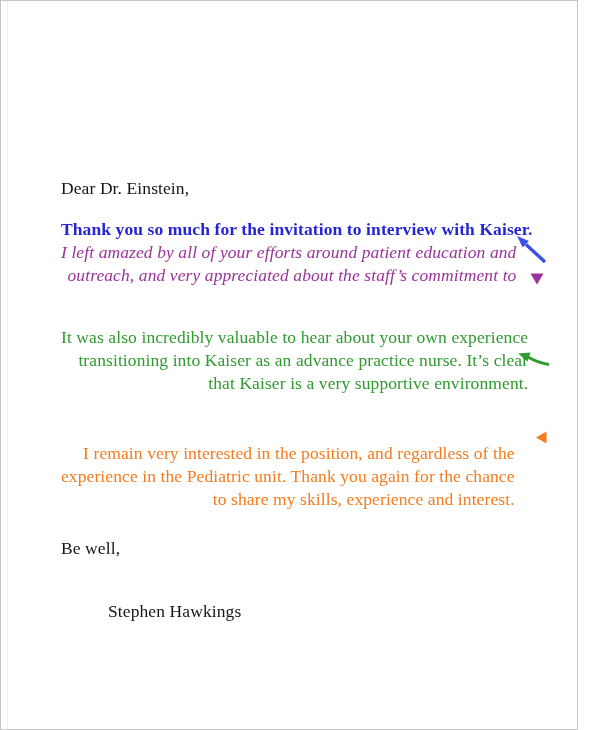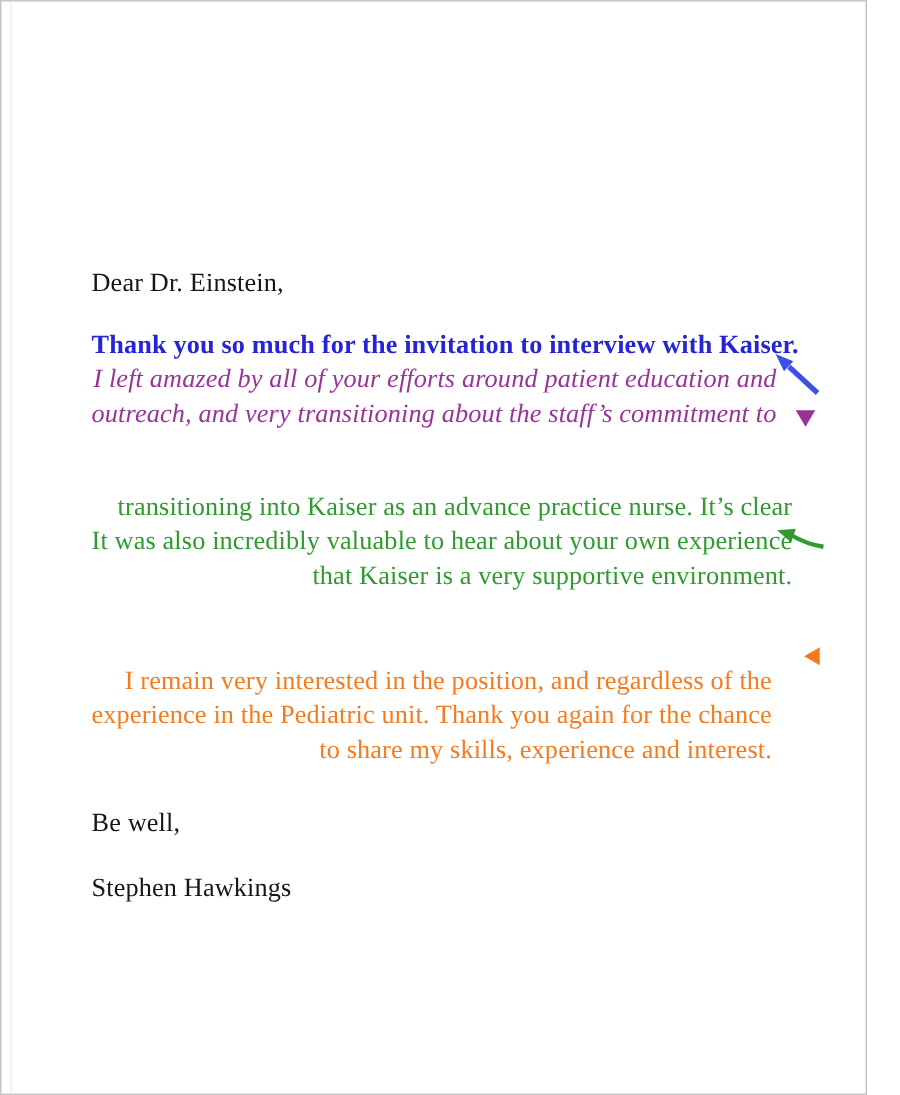--- a/index.html
+++ b/index.html
@@ -28,21 +28,21 @@
     font-size: 17.5px;
     line-height: 23px;
     letter-spacing: 0.1px;
   }
   .salutation { top: 176px; }
   .para-0 { top: 217px; }
   .para-1 { top: 240px; }
   .para-2 { top: 325px; }
   .para-3 { top: 407px; margin-top: 34px; }
   .closing { top: 536px; }
-  .signature { top: 579px; }
+  .signature { top: 599px; margin-left: 47px; }
   .annotation { position: absolute; }
   .annotation svg { display: block; }
   .anno-blue-arrow   { left: 511px; top: 232px; }
   .anno-purple-tri   { left: 528px; top: 271px; }
   .anno-green-arrow  { left: 515px; top: 346px; }
   .anno-orange-tri   { left: 534px; top: 429px; }
 </style>
 </head>
 <body>
 
@@ -51,26 +51,26 @@
   <div class="edge-line-right"></div>
 
   <div class="block salutation line" style="color: rgb(22, 22, 22);">Dear Dr. Einstein,</div>
 
   <div class="block para-0" style="color: rgb(37, 37, 214); font-weight: bold;">
     <div class="line">Thank you so much for the invitation to interview with Kaiser.</div>
   </div>
 
   <div class="block para-1" style="color: rgb(153, 51, 153); font-style: italic;">
     <div class="line">I left amazed by all of your efforts around patient education and</div>
-    <div class="line">outreach, and very transitioning about the staff’s commitment to</div>
+    <div class="line">outreach, and very appreciated about the staff’s commitment to</div>
   </div>
 
   <div class="block para-2" style="color: rgb(47, 155, 47);">
+    <div class="line">It was also incredibly valuable to hear about your own experience</div>
     <div class="line">transitioning into Kaiser as an advance practice nurse. It’s clear</div>
-    <div class="line">It was also incredibly valuable to hear about your own experience</div>
     <div class="line">that Kaiser is a very supportive environment.</div>
   </div>
 
   <div class="block para-3" style="color: rgb(245, 123, 30);">
     <div class="line">I remain very interested in the position, and regardless of the</div>
     <div class="line">experience in the Pediatric unit. Thank you again for the chance</div>
     <div class="line">to share my skills, experience and interest.</div>
   </div>
 
   <div class="block closing line" style="color: rgb(22, 22, 22);">Be well,</div>

